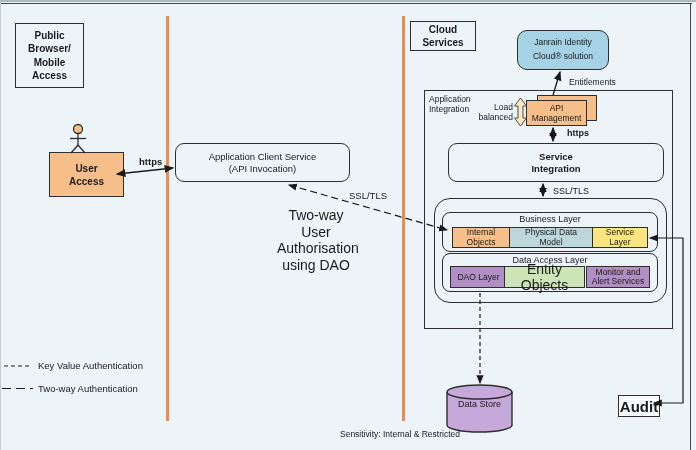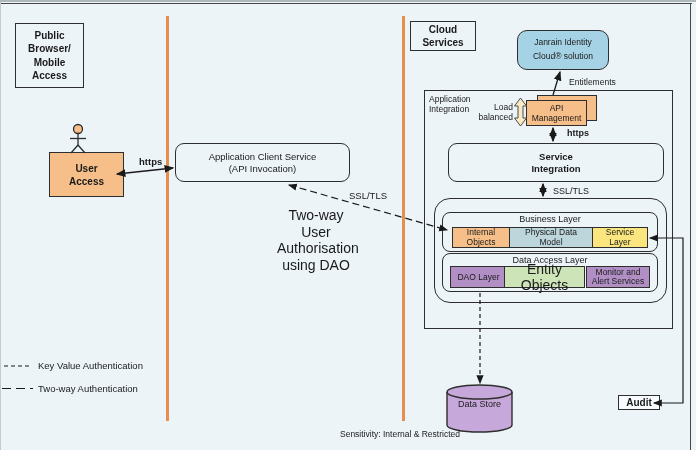--- a/index.html
+++ b/index.html
@@ -86,21 +86,21 @@
   <div class="box thin" style="left:592px;top:227px;width:56px;height:21px;font-size:8.5px;background:var(--yellow);line-height:1.1;">Service
 Layer</div>
 
   <div class="abs" style="left:442px;top:253px;width:216px;height:39px;border:1.3px solid #2e2e2e;border-radius:8px;"></div>
   <div class="lbl center" style="left:442px;top:255px;width:216px;font-size:9px;">Data Access Layer</div>
   <div class="box thin" style="left:450px;top:266px;width:57px;height:22px;font-size:8.5px;background:var(--purple);">DAO Layer</div>
   <div class="box thin" style="left:504px;top:266px;width:81px;height:22px;font-size:14px;background:var(--green);">Entity Objects</div>
   <div class="box thin" style="left:586px;top:266px;width:64px;height:22px;font-size:8.5px;background:var(--purple);line-height:1.1;">Monitor and
 Alert Services</div>
 
-  <div class="box thin bold" style="left:610px;top:395px;width:42px;height:15px;font-size:10px;background:#f7fbfd;">Audit</div>
+  <div class="box thin bold" style="left:610px;top:395px;width:42px;height:22px;font-size:15px;background:#f7fbfd;">Audit</div>
 
   <svg width="696" height="450" viewBox="0 0 696 450">
     <defs>
       <marker id="arr" markerWidth="8" markerHeight="7" refX="6.5" refY="3" orient="auto-start-reverse">
         <path d="M0,0 L7.5,3 L0,6 z" fill="#1a1a1a"></path>
       </marker>
     </defs>
 
     
     <path d="M117,174 L173,168" stroke="#1a1a1a" stroke-width="1.3" fill="none" marker-start="url(#arr)" marker-end="url(#arr)"></path>

